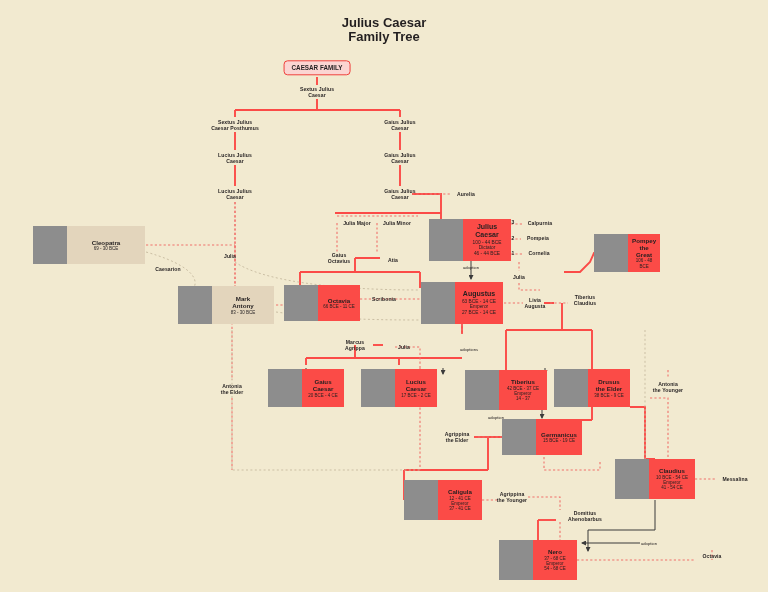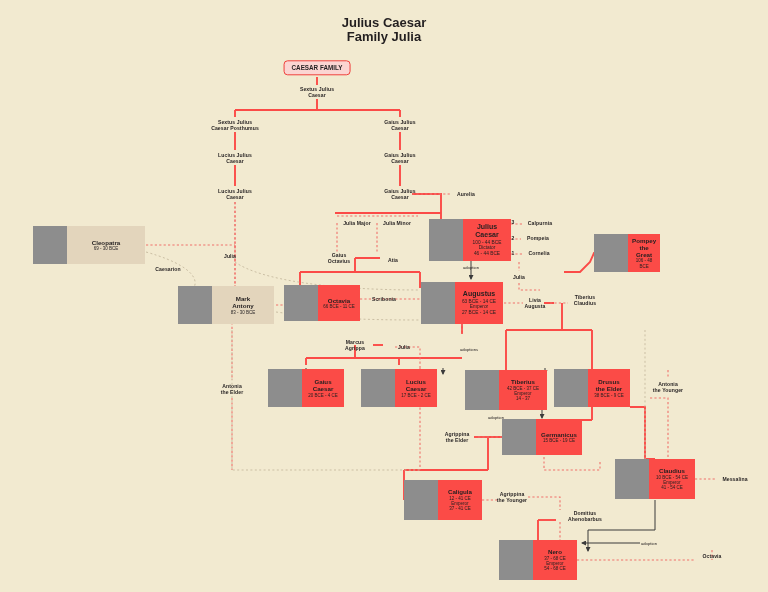--- a/index.html
+++ b/index.html
@@ -173,21 +173,21 @@
     </g>
     <defs>
       <marker id="ar" viewBox="0 0 10 10" refX="8" refY="5" markerWidth="5" markerHeight="5" orient="auto-start-reverse">
         <path d="M0,0 L10,5 L0,10 z" fill="#3b3b3b"></path>
       </marker>
     </defs>
   </svg>
 
   <div class="title">
     <span>Julius Caesar</span>
-    <span>Family Julia</span>
+    <span>Family Tree</span>
   </div>
 
   <div class="rootchip" id="rootchip" style="left:317px;top:68px;">CAESAR
 FAMILY</div>
 
   <div id="plainNodes">
       <div class="tnode" style="left: 317px; top: 92px;">Sextus Julius
 Caesar</div>
       <div class="tnode" style="left: 235px; top: 125px;">Sextus Julius
 Caesar Posthumus</div>

